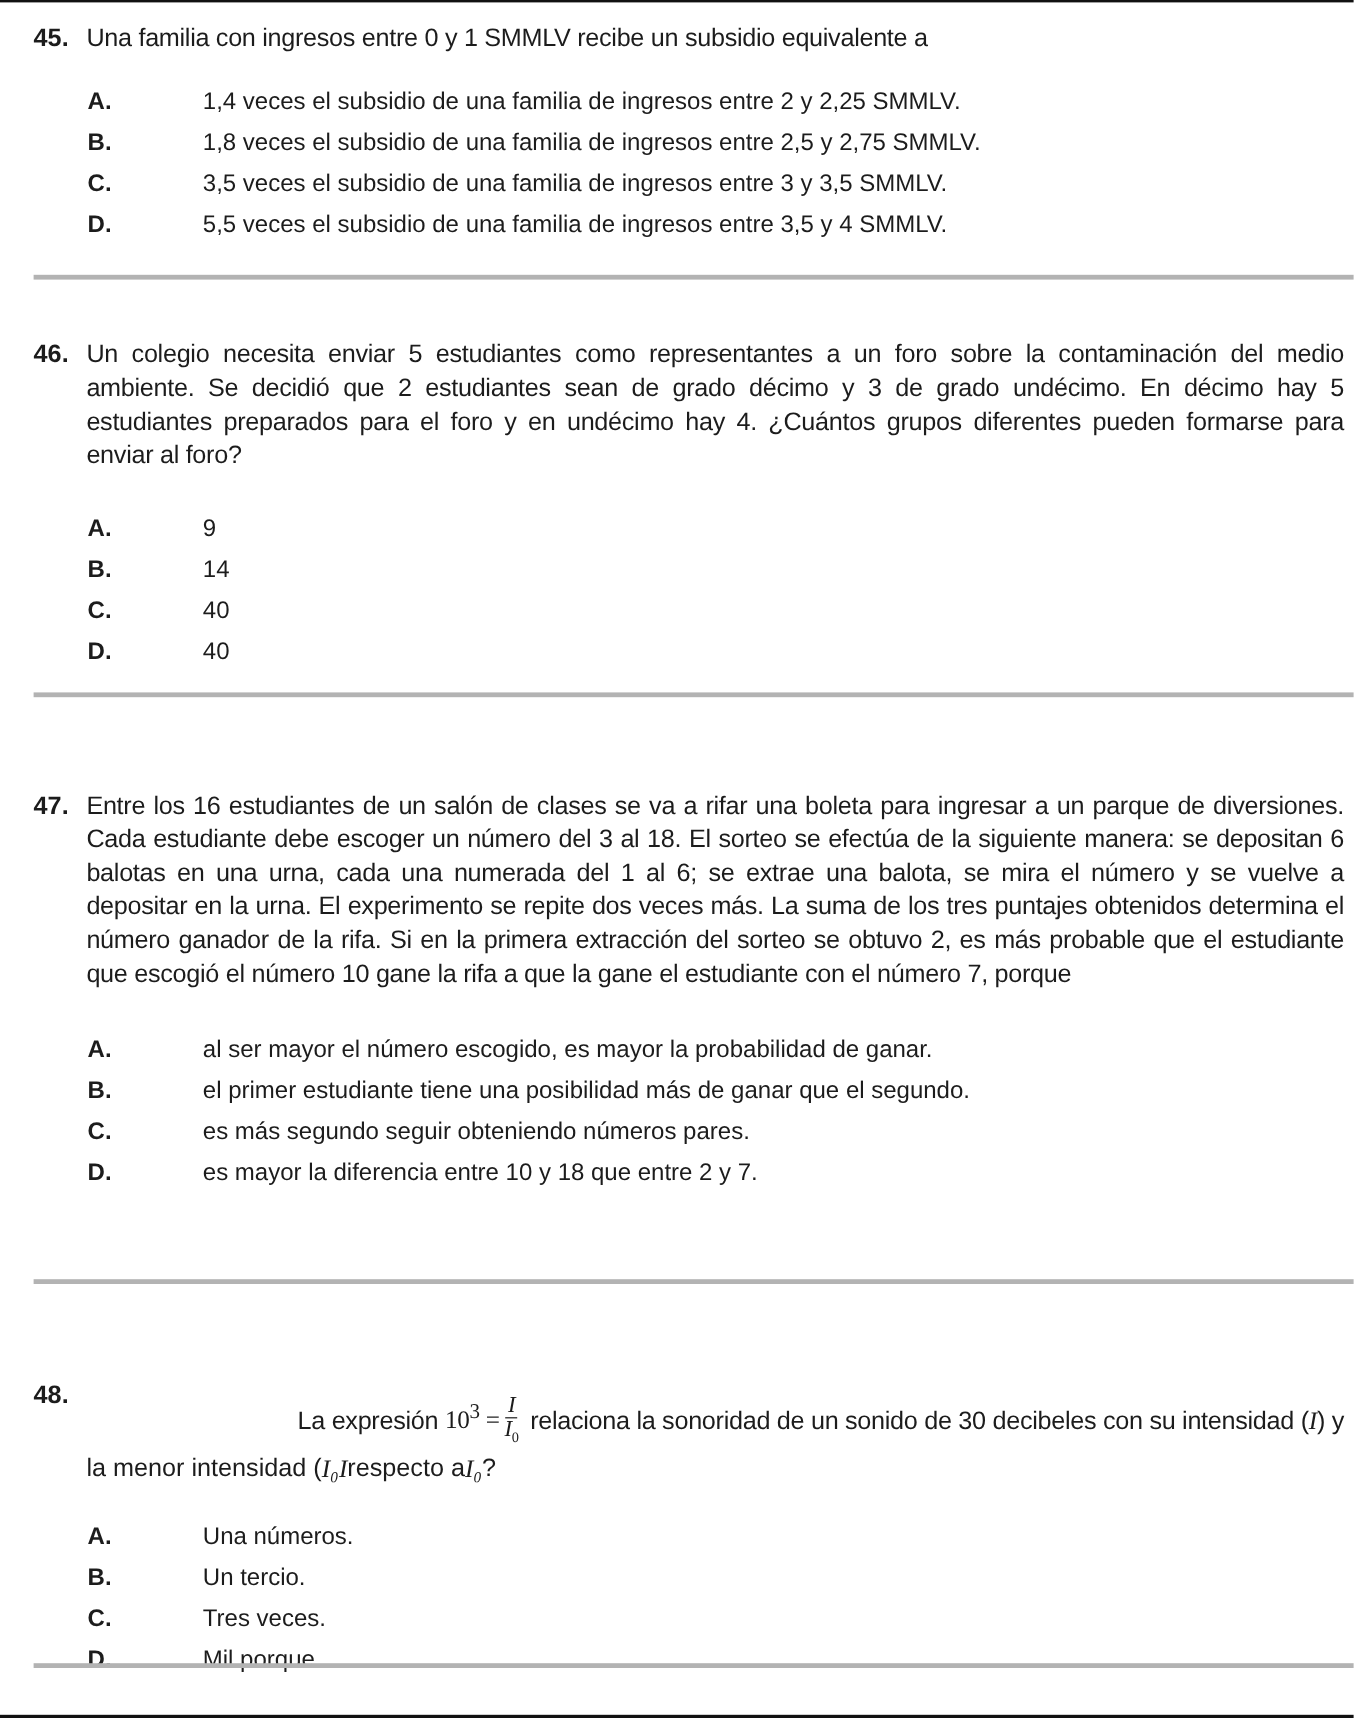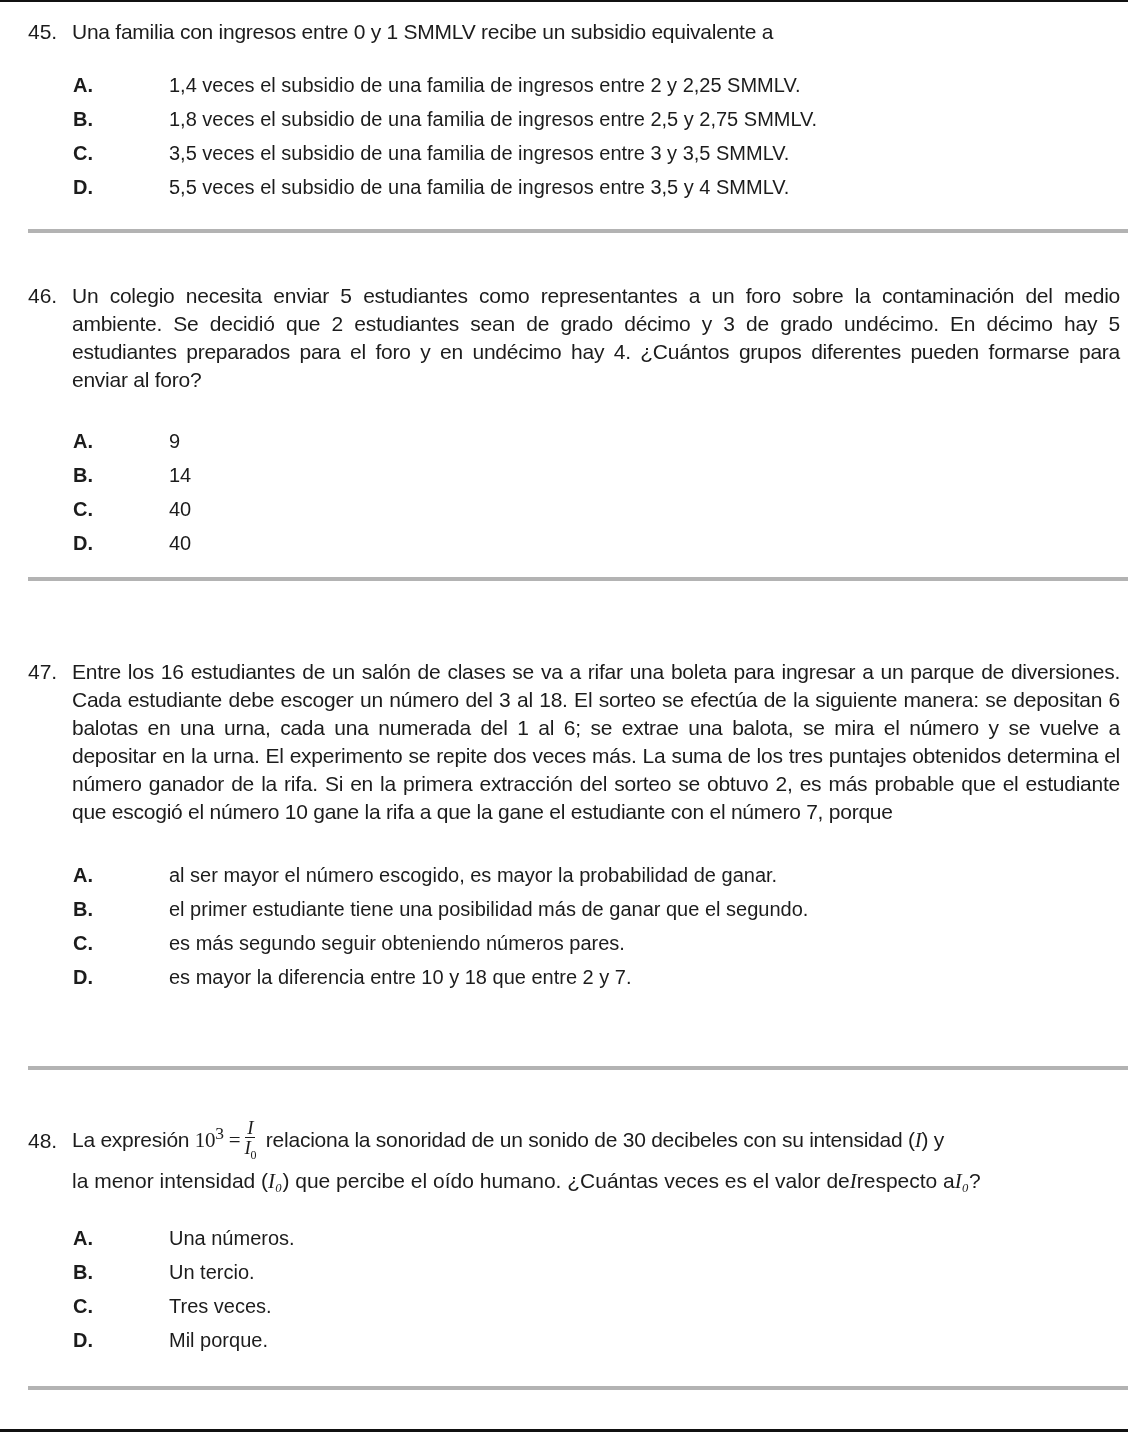--- a/index.html
+++ b/index.html
@@ -2,21 +2,21 @@
 <html><head>
 <meta charset="utf-8">
 <style>
   html, body { margin: 0; padding: 0; background: #fff; }
   body { width: 1128px; height: 1432px; position: relative; overflow: hidden;
          font-family: "Liberation Sans", "DejaVu Sans", sans-serif; color: #1c1c1c; }
   .topline { position: absolute; left: 0; top: 0; width: 1128px; height: 2px; background: #111; }
   .botline { position: absolute; left: 0; top: 1429px; width: 1128px; height: 3px; background: #111; }
   .q { position: absolute; left: 28px; width: 1092px; }
   .qhead { display: flex; font-size: 21px; line-height: 28px; }
-  .qnum { font-weight: normal; width: 44px; flex: none; }
+  .qnum { font-weight: bold; width: 44px; flex: none; }
   .qtext { flex: 1; text-align: justify; letter-spacing: -0.25px; }
   .opts { margin-top: 24px; }
   .opt { display: flex; font-size: 20px; line-height: 34px; padding-left: 45px; }
   .opt .lbl { font-weight: bold; width: 96px; flex: none; }
   .sep { position: absolute; left: 28px; width: 1100px; height: 4px; background: #b3b3b3; }
   .frac { display: inline-flex; flex-direction: column; align-items: center; vertical-align: middle;
           font-family: "Liberation Serif", serif; font-style: italic; font-size: 19px; line-height: 19px; margin: 0 4px; }
   .frac .top { border-bottom: 1.5px solid #1c1c1c; padding: 0 2px; }
   .pow { font-family: "Liberation Serif", serif; }
   .it { font-family: "Liberation Serif", serif; font-style: italic; }
@@ -100,33 +100,32 @@
         <span class="lbl">D.</span>
         <span>es mayor la diferencia entre 10 y 18 que entre 2 y 7.</span>
       </div>
   </div>
 </div>
 <div class="sep" style="top:1066px;"></div>
 
 <div class="q" style="top:1118px;">
   <div class="qhead" style="align-items:center;">
     <span class="qnum">48.</span>
-    <span class="qtext" style="text-align:left;">
+    <span class="qtext" style="text-align:right;margin-top:44px;">
       <span>La expresión</span>
       <span class="pow"><span>10</span><sup>3</sup> <span>=</span></span><span class="frac">
           <span class="top">I</span>
           <span><span>I</span><sub style="font-style:normal;font-size:12px;">0</sub></span>
         </span>
       <span>relaciona la sonoridad de un sonido de 30 decibeles con su intensidad (</span><span class="it">I</span><span>) y</span>
     </span>
   </div>
   <div class="qhead" style="padding-left:44px; margin-top:2px;align-items:flex-end;">
     <span>la menor intensidad (</span>
       <span class="it">I₀</span>
-      <span>) que percibe el oído humano. ¿Cuántas veces es el valor de </span>
       <span class="it">I</span>
       <span> respecto a </span>
       <span class="it">I₀</span>
       <span>?</span>
   </div>
   <div class="opts" style="margin-top:26px;">
     <div class="opt">
         <span class="lbl">A.</span>
         <span>Una números.</span>
       </div>

